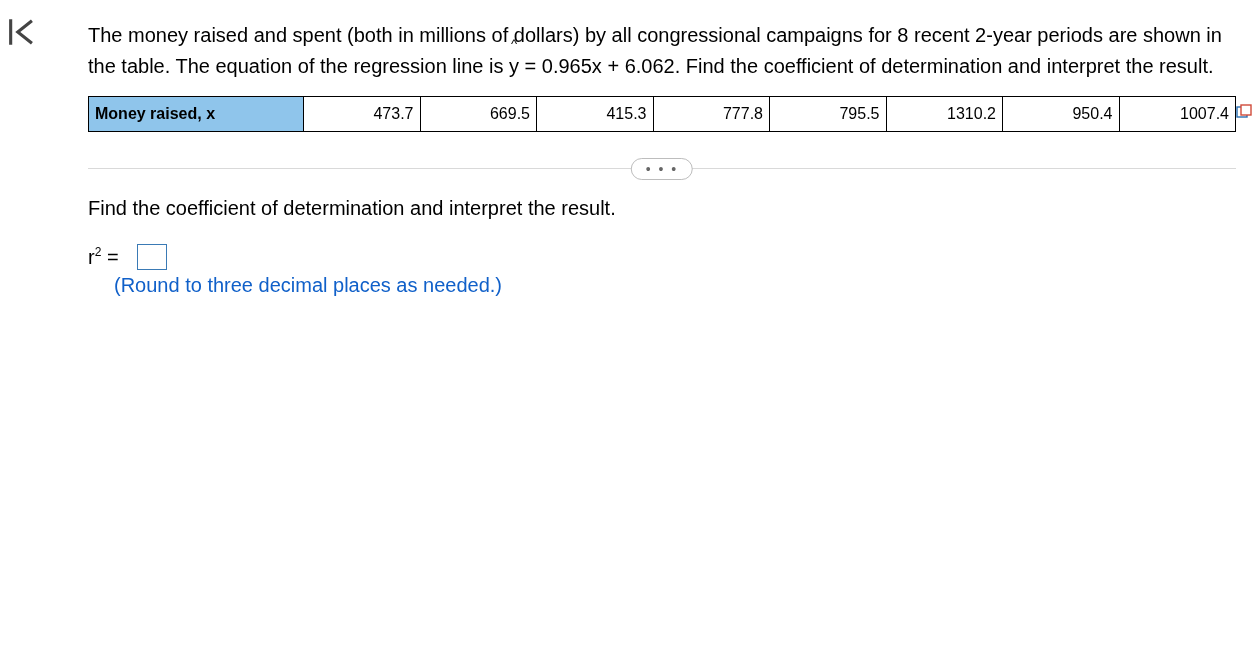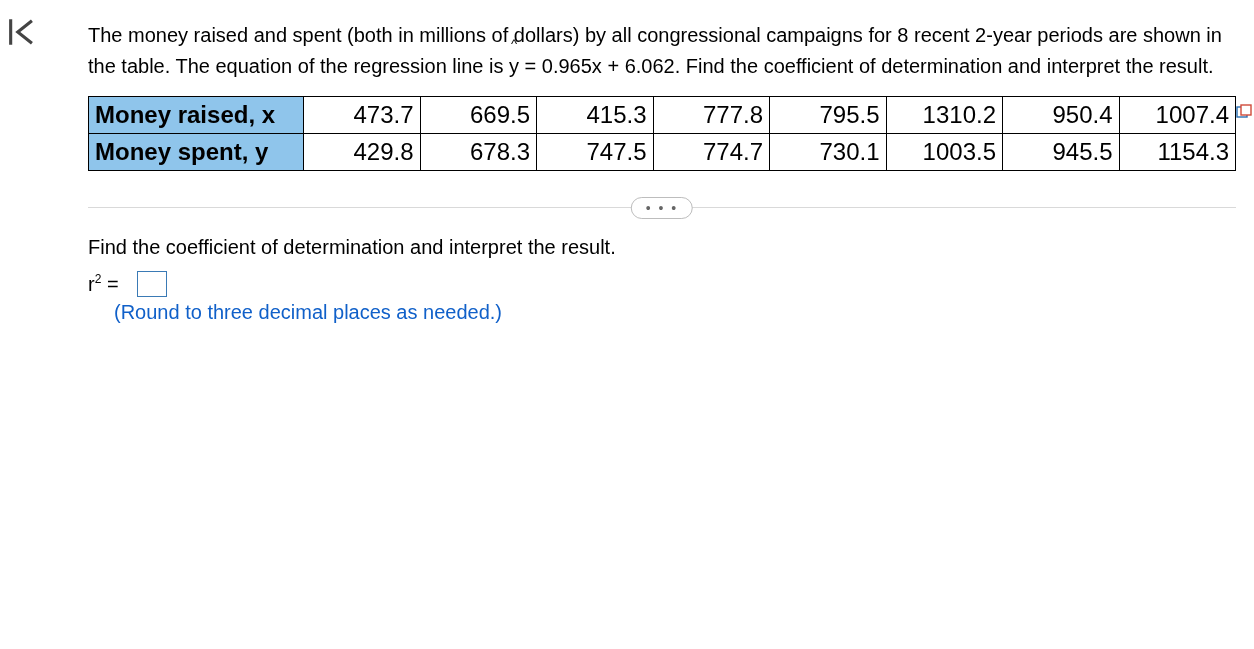--- a/index.html
+++ b/index.html
@@ -61,21 +61,21 @@
     line-height: 1;
   }
   table.data {
     border-collapse: collapse;
     width: 100%;
     table-layout: fixed;
   }
   table.data td, table.data th {
     border: 1px solid #000;
     padding: 4px 6px;
-    font-size: 24px;
+    font-size: 16px;
     text-align: right;
     height: 26px;
     white-space: nowrap;
   }
   table.data th {
     text-align: left;
     font-weight: bold;
     background: #8fc5eb;
   }
   table.data col.label { width: 215px; }
@@ -109,21 +109,21 @@
     display: flex;
     align-items: center;
     justify-content: center;
     color: #666;
     font-size: 14px;
     letter-spacing: 2px;
     cursor: pointer;
   }
   .sub-q {
     margin-top: 8px;
-    margin-bottom: 12px;
+    margin-bottom: 24px;
   }
   .answer-line {
     display: flex;
     align-items: center;
     gap: 18px;
     font-size: 20px;
   }
   .answer-line sup { font-size: 12px; vertical-align: super; }
   .answer-box {
     width: 28px;
@@ -177,31 +177,20 @@
         <th>Money raised, x</th>
         <td>473.7</td>
         <td>669.5</td>
         <td>415.3</td>
         <td>777.8</td>
         <td>795.5</td>
         <td>1310.2</td>
         <td>950.4</td>
         <td>1007.4</td>
       </tr>
-      <tr>
-        <th>Money spent, y</th>
-        <td>429.8</td>
-        <td>678.3</td>
-        <td>747.5</td>
-        <td>774.7</td>
-        <td>730.1</td>
-        <td>1003.5</td>
-        <td>945.5</td>
-        <td>1154.3</td>
-      </tr>
     </tbody>
       </table>
     <div class="popout">
       <svg viewBox="0 0 16 16">
         <rect x="1" y="3" width="10" height="10" fill="none" stroke="#2a6fb3" stroke-width="1.4"></rect>
         <rect x="5" y="1" width="10" height="10" fill="#fff" stroke="#d04a3a" stroke-width="1.4"></rect>
       </svg>
     </div>
   </div>
 

